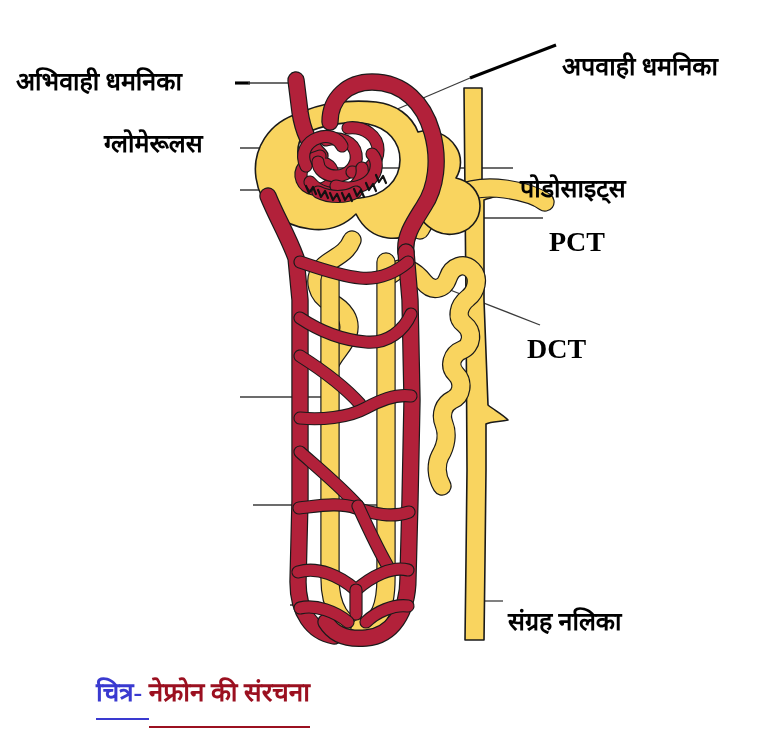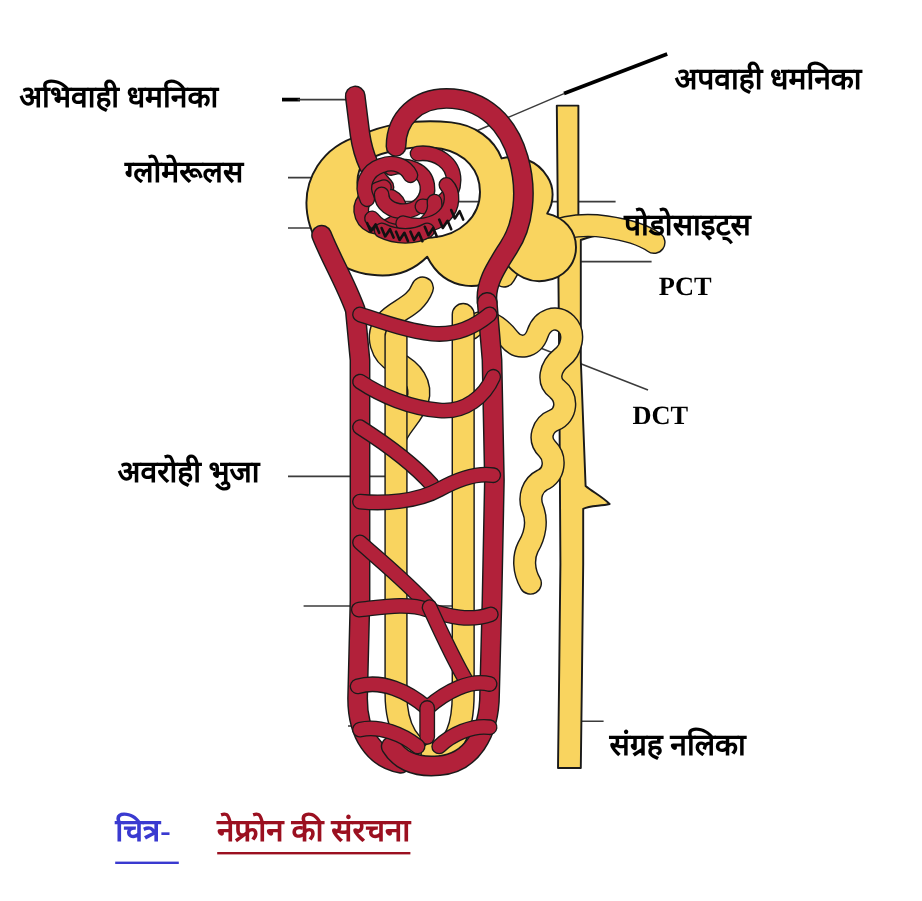--- a/index.html
+++ b/index.html
@@ -35,21 +35,21 @@
     font-weight: bold;
     line-height: 1.05;
   }
   .lbl-hi {
     font-family: "Liberation Serif", "DejaVu Serif", serif;
     font-size: 25px;
     letter-spacing: 0px;
   }
   .lbl-en {
     font-family: "Liberation Serif", "DejaVu Serif", serif;
-    font-size: 22px;
+    font-size: 28px;
   }
   .lbl-right { text-align: left; margin-top: 23px; }
   .lbl-left  { text-align: left; }
 
   #caption {
     position: absolute;
     left: 96px;
     top: 673px;
     font-family: "Liberation Serif", "DejaVu Serif", serif;
     font-size: 26px;
@@ -57,22 +57,21 @@
     white-space: nowrap;
   }
   #caption .cap-a {
     color: #3a3ad0;
     border-bottom: 2px solid #3a3ad0;
     padding-bottom: 11px;
   }
   #caption .cap-b {
     color: #9b1020;
     border-bottom: 2px solid #9b1020;
-    padding-bottom: 3px;
-    margin-left: 32px;
+    padding-bottom: 19px;
   }
 </style>
 </head>
 <body>
 
 <div id="figure-root">
 
   <svg class="diagram-canvas" viewBox="0 0 768 751" aria-hidden="true">
     <defs>
       <style>
@@ -294,21 +293,20 @@
       <path class="vesT" d="M408,606 C394,604 376,612 366,622"></path>
     </g>
 
   </svg>
 
   <div class="lbl lbl-hi lbl-left" style="left:16px; top:69px;">अभिवाही धमनिका</div>
 
   <div class="lbl lbl-hi lbl-left" style="left:104px; top:133px;font-family:Liberation Mono, monospace;">ग्लोमेरूलस</div>
 
 
-  <div class="lbl lbl-hi lbl-left" style="left:98px; top:382px;">अवरोही भुजा</div>
 
 
 
   <div class="lbl lbl-hi lbl-right" style="left:562px; top:31px;">अपवाही धमनिका</div>
 
   <div class="lbl lbl-hi lbl-right" style="left:520px; top:153px;font-family:Liberation Serif, serif;">पोडोसाइट्स</div>
 
   <div class="lbl lbl-en lbl-right" style="left:549px; top:204px;">PCT</div>
 
   <div class="lbl lbl-en lbl-right" style="left:527px; top:311px;text-align:center;">DCT</div>

